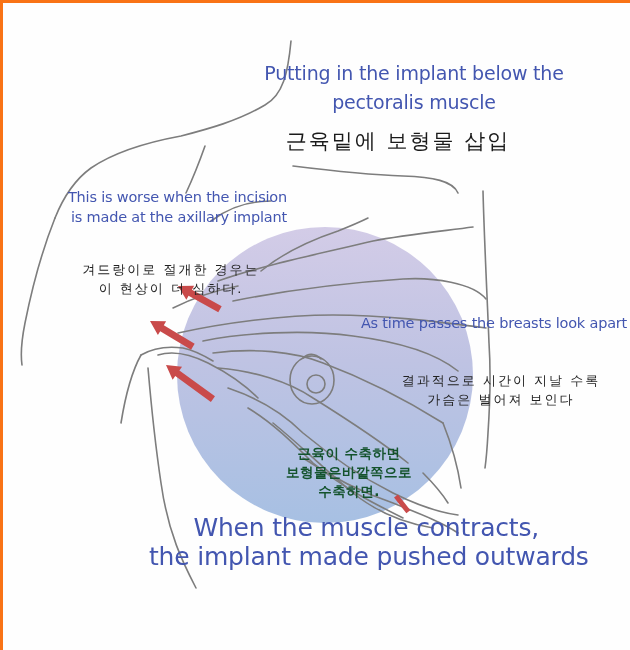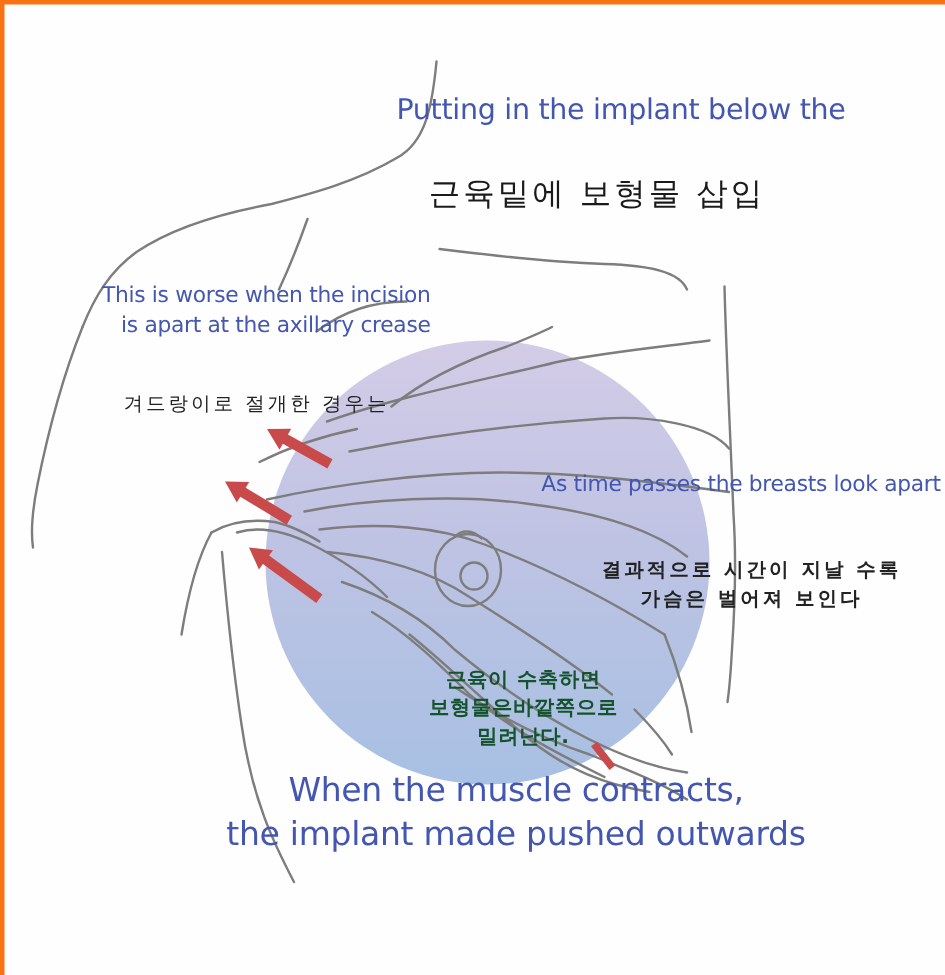--- a/index.html
+++ b/index.html
@@ -10,21 +10,21 @@
   }
   svg.art { position:absolute; left:0; top:0; }
   .lbl { position:absolute; text-align:center; white-space:nowrap; }
   .en { font-family:"DejaVu Sans", sans-serif; color:#4356b0; }
   .ko { font-family:"DejaVu Sans", sans-serif; color:#222222; }
   .title-en { font-size:19px; line-height:29px; letter-spacing:-0.2px; }
   .title-ko { font-size:21px; line-height:30px; letter-spacing:2px; color:#1a1a1a; }
   .note-en { font-size:14.5px; line-height:20px; letter-spacing:-0.2px; }
   .note-ko { font-size:13px; line-height:19px; letter-spacing:2px;margin-top:28px; }
   .bold-ko { font-weight:bold; font-size:13.5px; line-height:19px; color:#14532d; letter-spacing:0.5px; }
-  .big-en { font-size:22px; line-height:29px; letter-spacing:-0.2px; }
+  .big-en { font-size:25px; line-height:29px; letter-spacing:-0.2px;text-align:right; }
 </style>
 </head>
 <body>
 
 <div id="canvas">
 
   <svg class="art" width="630" height="650" viewBox="0 0 630 650">
     <defs>
       <linearGradient id="implantGrad" x1="0" y1="0" x2="0" y2="1">
         <stop offset="0%" stop-color="#d3cce7"></stop>
@@ -90,41 +90,43 @@
       </g>
 
       <g transform="translate(393,493) rotate(52)">
         <rect x="0" y="-2.5" width="20" height="5"></rect>
       </g>
     </g>
   </svg>
 
   <div class="lbl en title-en" style="left:226px; top:56px; width:370px;">
     <div>Putting in the implant below the</div>
+    <div>pectoralis muscle</div>
   </div>
-  <div class="lbl ko title-ko" style="left:230px; top:111px; width:330px;text-align:center;">근육밑에 보형물 삽입</div>
+  <div class="lbl ko title-ko" style="left:230px; top:123px; width:330px;text-align:center;">근육밑에 보형물 삽입</div>
 
   <div class="lbl en note-en" style="left:14px; top:184px; width:270px;text-align:right;">
     <div>This is worse when the incision</div>
-    <div>is apart at the axillary crease</div>
+    <div>is made at the axillary implant</div>
   </div>
   <div class="lbl ko note-ko" style="left:50px; top:229px; width:236px;">
     <div>겨드랑이로 절개한 경우는</div>
+    <div>이 현상이 더 심하다.</div>
   </div>
 
   <div class="lbl en note-en" style="left:340px; top:310px; width:302px;">As time passes the breasts look apart</div>
-  <div class="lbl ko note-ko" style="left:374px; top:340px; width:248px;font-weight:bold;">
+  <div class="lbl ko note-ko" style="left:374px; top:340px; width:248px;">
     <div>결과적으로 시간이 지날 수록</div>
     <div>가슴은 벌어져 보인다</div>
   </div>
 
   <div class="lbl ko bold-ko" style="left:262px; top:441px; width:168px;">
     <div>근육이 수축하면</div>
     <div>보형물은바깥쪽으로</div>
-    <div>밀려난다.</div>
+    <div>수축하면.</div>
   </div>
 
   <div class="lbl en big-en" style="left:146px; top:510px; width:390px;">
     <div>When the muscle contracts,</div>
     <div>the implant made pushed outwards</div>
   </div>
 
 </div>
 
 </body></html>

